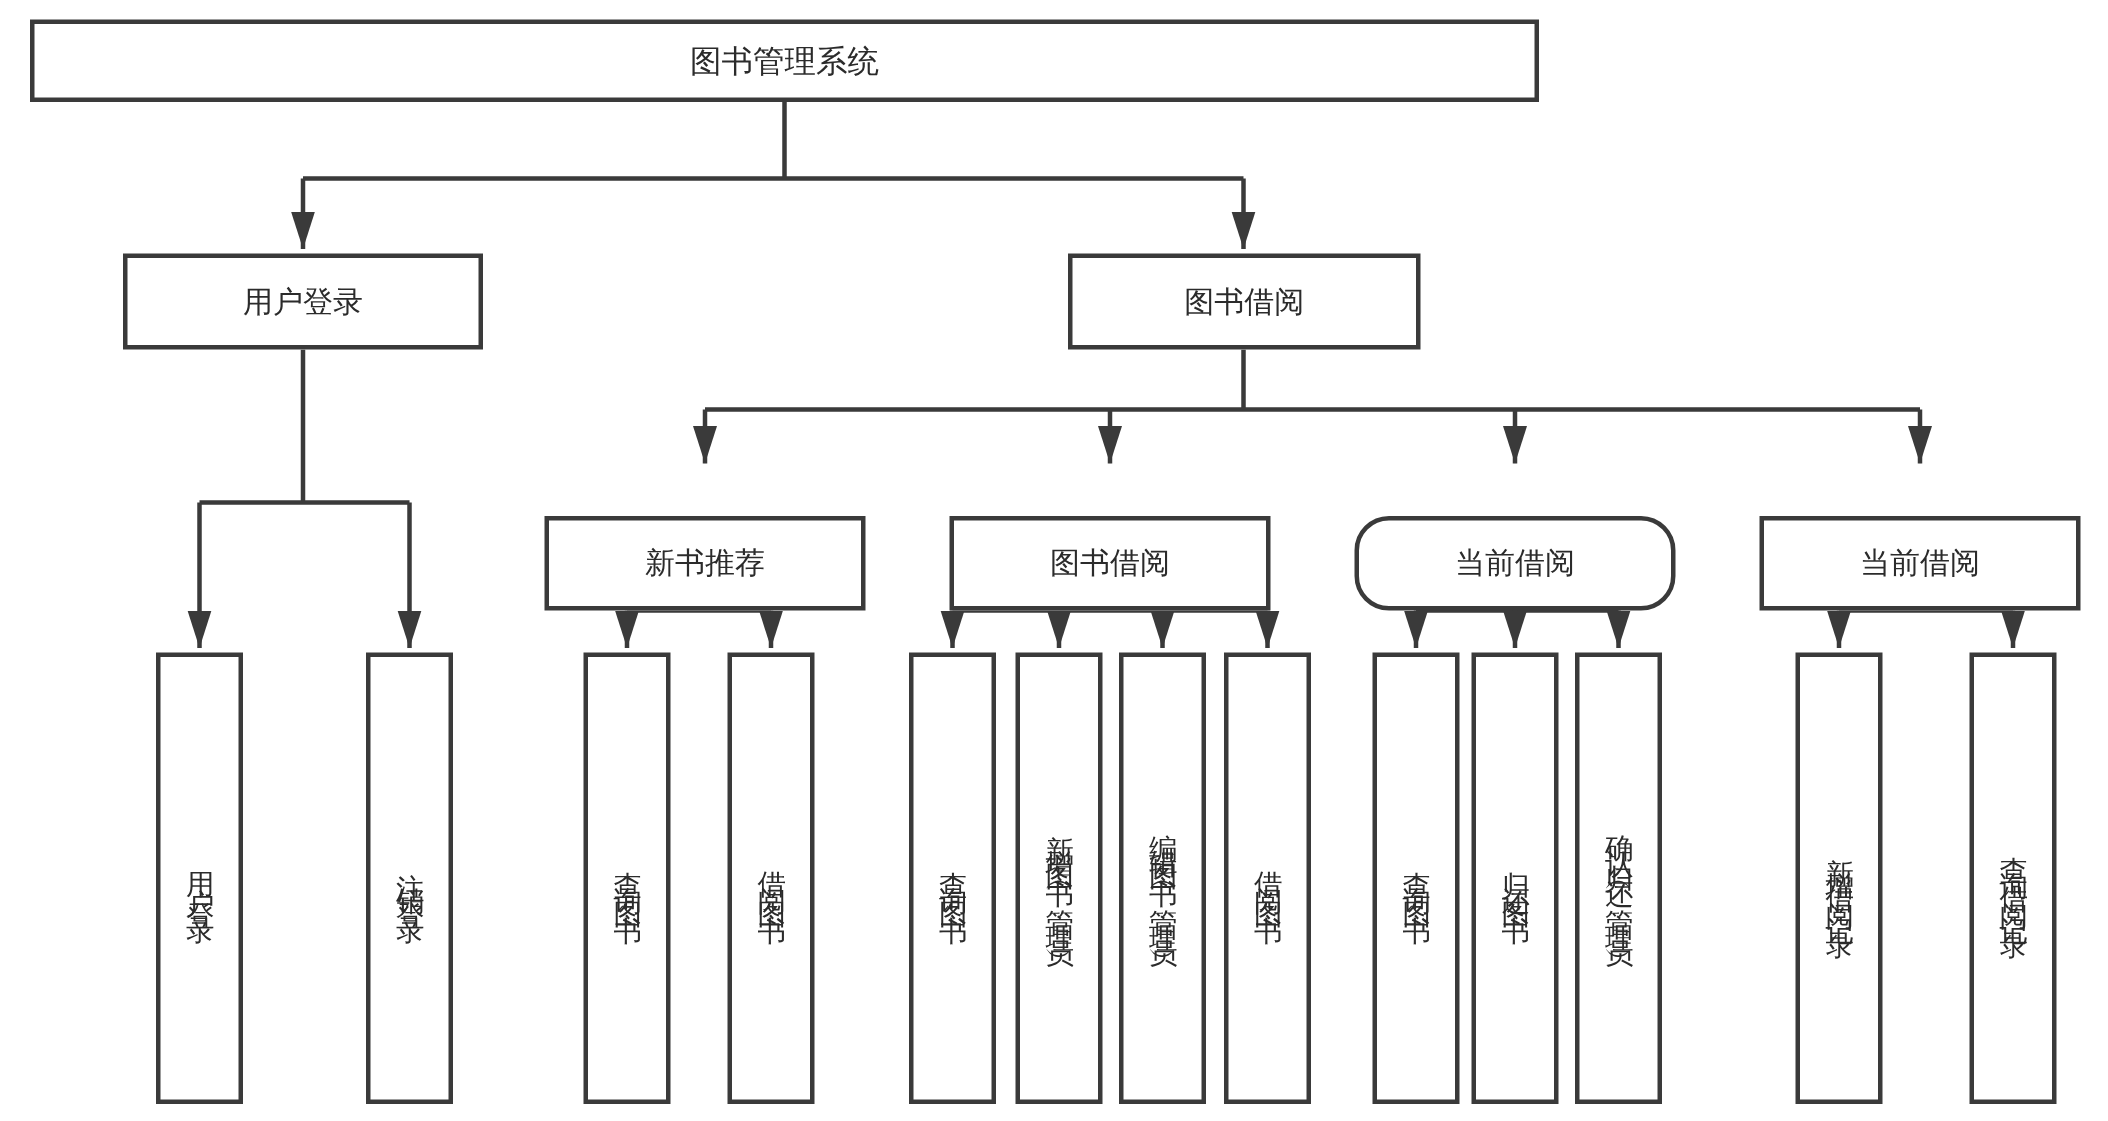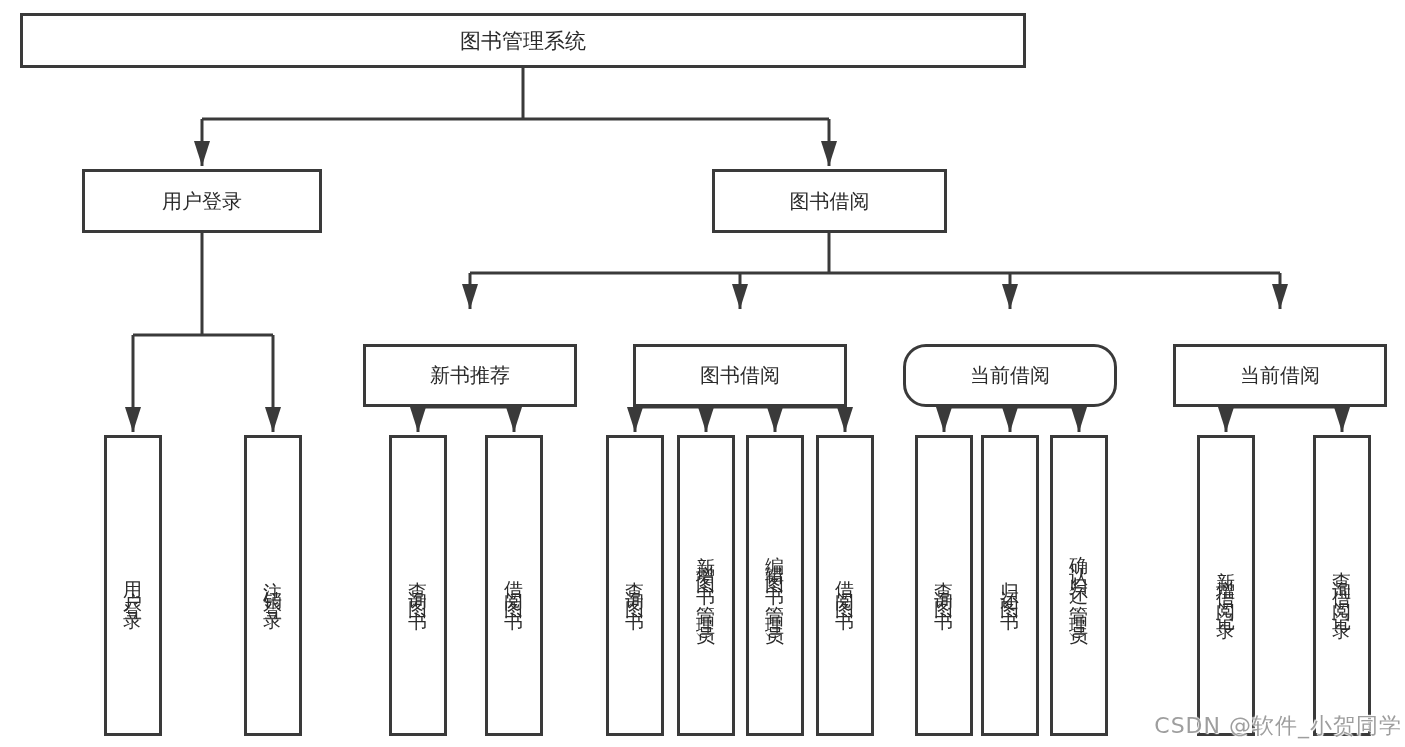--- a/index.html
+++ b/index.html
@@ -151,14 +151,13 @@
   <div class="box leaf" style="left:1050px;">
       <span>确认归还（管理员）</span>
     </div>
   <div class="box leaf" style="left:1197px;">
       <span>新增借阅记录</span>
     </div>
   <div class="box leaf" style="left:1313px;">
       <span>查询借阅记录</span>
     </div>
 
-  <div class="watermark">CSDN @软件_小贺同学</div>
 </div>
 
 </body></html>

